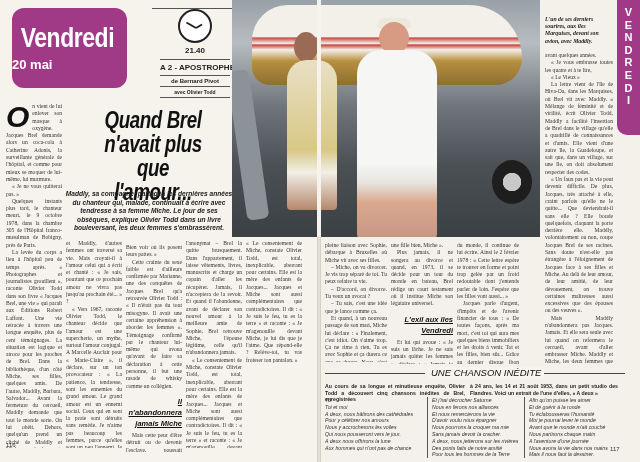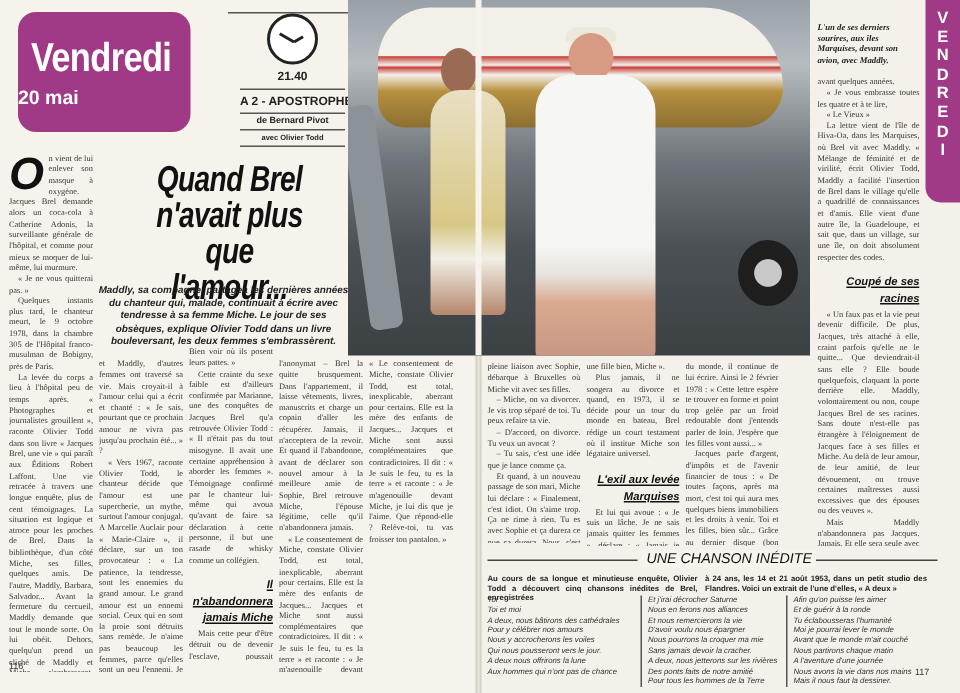--- a/index.html
+++ b/index.html
@@ -88,21 +88,21 @@
     <p>Quelques instants plus tard, le chanteur meurt, le 9 octobre 1978, dans la chambre 305 de l'Hôpital franco-musulman de Bobigny, près de Paris.</p>
     <p>La levée du corps a lieu à l'hôpital peu de temps après. « Photographes et journalistes grouillent », raconte Olivier Todd dans son livre « Jacques Brel, une vie » qui paraît aux Éditions Robert Laffont. Une vie retracée à travers une longue enquête, plus de cent témoignages. La situation est logique et atroce pour les proches de Brel. Dans la bibliothèque, d'un côté Miche, ses filles, quelques amis. De l'autre, Maddly, Barbara, Salvador... Avant la fermeture du cercueil, Maddly demande que tout le monde sorte. On lui obéit. Dehors, quelqu'un prend un cliché de Maddly et Miche s'embrassant. Maddly, la dernière compagne de Jacques. Miche, l'épouse qui l'a soutenu dans ses débuts, la mère de ses trois filles, Chantal, Isabelle et France. La femme de ses premiers rêves et la compagne de son calvaire final. Une photo devenue l'étonnant symbole de la vie sentimentale de ce chanteur que Serge Reggiani qualifie, en apprenant sa mort, du « plus grand d'entre nous ».</p>
 
   </div>
 
   <div class="col" style="left:66px; top:240px; width:56px; height:208px;">
     <p class="first">et Maddly, d'autres femmes ont traversé sa vie. Mais croyait-il à l'amour celui qui a écrit et chanté : « Je sais, pourtant que ce prochain amour ne vivra pas jusqu'au prochain été... » ?</p>
     <p>« Vers 1967, raconte Olivier Todd, le chanteur décide que l'amour est une supercherie, un mythe, surtout l'amour conjugal. A Marcelle Auclair pour « Marie-Claire », il déclare, sur un ton provocateur : « La patience, la tendresse, sont les ennemies du grand amour. Le grand amour est un ennemi social. Ceux qui en sont la proie sont détruits sans remède. Je n'aime pas beaucoup les femmes, parce qu'elles sont un peu l'ennemi. Je ne suis pas misogyne, mais je me méfie d'elles profondément, je m'en méfie parce que j'ai horreur de souffrir, d'avoir mal aux dents, et puis ça ne sert à rien. D'après l'expérience que j'ai des femmes, je pense que les hommes devraient avancer au milieu d'elles comme des chats...</p>
   </div>
 
-  <div class="col" style="left:126px; top:232px; width:56px; height:208px;">
+  <div class="col" style="left:126px; top:244px; width:56px; height:208px;">
     <p class="first">Bien voir où ils posent leurs pattes. »</p>
     <p>Cette crainte du sexe faible est d'ailleurs confirmée par Marianne, une des conquêtes de Jacques Brel qu'a retrouvée Olivier Todd : « Il n'était pas du tout misogyne. Il avait une certaine appréhension à aborder les femmes ». Témoignage confirmé par le chanteur lui-même qui avoua qu'avant de faire sa déclaration à cette personne, il but une rasade de whisky comme un collégien.</p>
     <div class="subhead">Il n'abandonnera jamais Miche</div>
     <p>Mais cette peur d'être détruit ou de devenir l'esclave, poussait parfois à de brutales ruptures l'auteur de « Ne me quitte pas », chanson qui lui a inspiré son amour pour Suzanne Gabriello. Ainsi, après dix ans de vie commune, riche et orageuse avec Sophie – un pseudonyme voulu par Todd, car le plus long amour de Brel veut garder</p>
   </div>
 
   <div class="col" style="left:186px; top:240px; width:56px; height:208px;">
     <p class="first">l'anonymat – Brel la quitte brusquement. Dans l'appartement, il laisse vêtements, livres, manuscrits et charge un copain d'aller les récupérer. Jamais, il n'acceptera de la revoir. Et quand il l'abandonne, avant de déclarer son nouvel amour à la meilleure amie de Sophie, Brel retrouve Miche, l'épouse légitime, celle qu'il n'abandonnera jamais.</p>
     <p>« Le consentement de Miche, constate Olivier Todd, est total, inexplicable, aberrant pour certains. Elle est la mère des enfants de Jacques... Jacques et Miche sont aussi complémentaires que contradictoires. Il dit : « Je suis le feu, tu es la terre » et raconte : « Je m'agenouille devant Miche, je lui dis que je l'aime. Que répond-elle ? Relève-toi, tu vas froisser ton pantalon. »</p>
 
@@ -148,36 +148,35 @@
   <p class="first">pleine liaison avec Sophie, débarque à Bruxelles où Miche vit avec ses filles.</p>
   <p>– Miche, on va divorcer. Je vis trop séparé de toi. Tu peux refaire ta vie.</p>
   <p>– D'accord, on divorce. Tu veux un avocat ?</p>
   <p>– Tu sais, c'est une idée que je lance comme ça.</p>
   <p>Et quand, à un nouveau passage de son mari, Miche lui déclare : « Finalement, c'est idiot. On s'aime trop. Ça ne rime à rien. Tu es avec Sophie et ça durera ce que ça durera. Nous, c'est pour la vie », Brel accepte le compromis et déclare à ses amis : « C'est quand même</p>
 </div>
 
 <div class="col" style="left:391px; top:242px; width:62px; height:122px;">
   <p class="first">une fille bien, Miche ».</p>
   <p>Plus jamais, il ne songera au divorce et quand, en 1973, il se décide pour un tour du monde en bateau, Brel rédige un court testament où il institue Miche son légataire universel.</p>
-  <div class="subhead">L'exil aux levée Marquises</div>
+  <div class="subhead">L'exil aux îles Vendredi</div>
   <p>Et lui qui avoue : « Je suis un lâche. Je ne sais jamais quitter les femmes », déclare : « Jamais je n'abandonnerai Miche, cette femme m'a supporté à mes débuts ».</p>
 
 </div>
 
 <div class="col" style="left:457px; top:242px; width:62px; height:122px;">
   <p class="first">du monde, il continue de lui écrire. Ainsi le 2 février 1978 : « Cette lettre espère te trouver en forme et point trop gelée par un froid redoutable dont j'entends parler de loin. J'espère que les filles vont aussi... »</p>
   <p>Jacques parle d'argent, d'impôts et de l'avenir financier de tous : « De toutes façons, après ma mort, c'est toi qui aura mes quelques biens immobiliers et les droits à venir. Toi et les filles, bien sûr... Grâce au dernier disque (bon sang, on ne pouvait le vendre plus bêtement) toi et les enfants ne risquez pas la misère</p>
 </div>
 
 <div class="col" style="left:545px; top:52px; width:68px; height:315px;">
   <p class="first">avant quelques années.</p>
   <p>« Je vous embrasse toutes les quatre et à te lire,</p>
   <p>« Le Vieux »</p>
   <p>La lettre vient de l'île de Hiva-Oa, dans les Marquises, où Brel vit avec Maddly. « Mélange de féminité et de virilité, écrit Olivier Todd, Maddly a facilité l'insertion de Brel dans le village qu'elle a quadrillé de connaissances et d'amis. Elle vient d'une autre île, la Guadeloupe, et sait que, dans un village, sur une île, on doit absolument respecter des codes.</p>
-  <div class="subhead">Coupé de ses racines</div>
   <p>« Un faux pas et la vie peut devenir difficile. De plus, Jacques, très attaché à elle, craint parfois qu'elle ne le quitte... Que deviendrait-il sans elle ? Elle boude quelquefois, claquant la porte derrière elle. Maddly, volontairement ou non, coupe Jacques Brel de ses racines. Sans doute n'est-elle pas étrangère à l'éloignement de Jacques face à ses filles et Miche. Au delà de leur amour, de leur amitié, de leur dévouement, on trouve certaines maîtresses aussi excessives que des épouses ou des veuves ».</p>
   <p>Mais Maddly n'abandonnera pas Jacques. Jamais. Et elle sera seule avec lui quand on refermera le cercueil, avant d'aller embrasser Miche. Maddly et Miche, les deux femmes que Jacques Brel avait su garder quand, ayant renoncé à chanter, il n'avait plus que l'amour... à donner en partage, comme dans l'une de ses plus belles chansons.</p>
 
 </div>
 
 <div class="chanson-title-row">
   <div class="line" style="left:0; width:100px;"></div>
   <div class="line" style="left:210px; width:90px;"></div>
   <div class="chanson-title">UNE CHANSON INÉDITE</div>
 </div>

